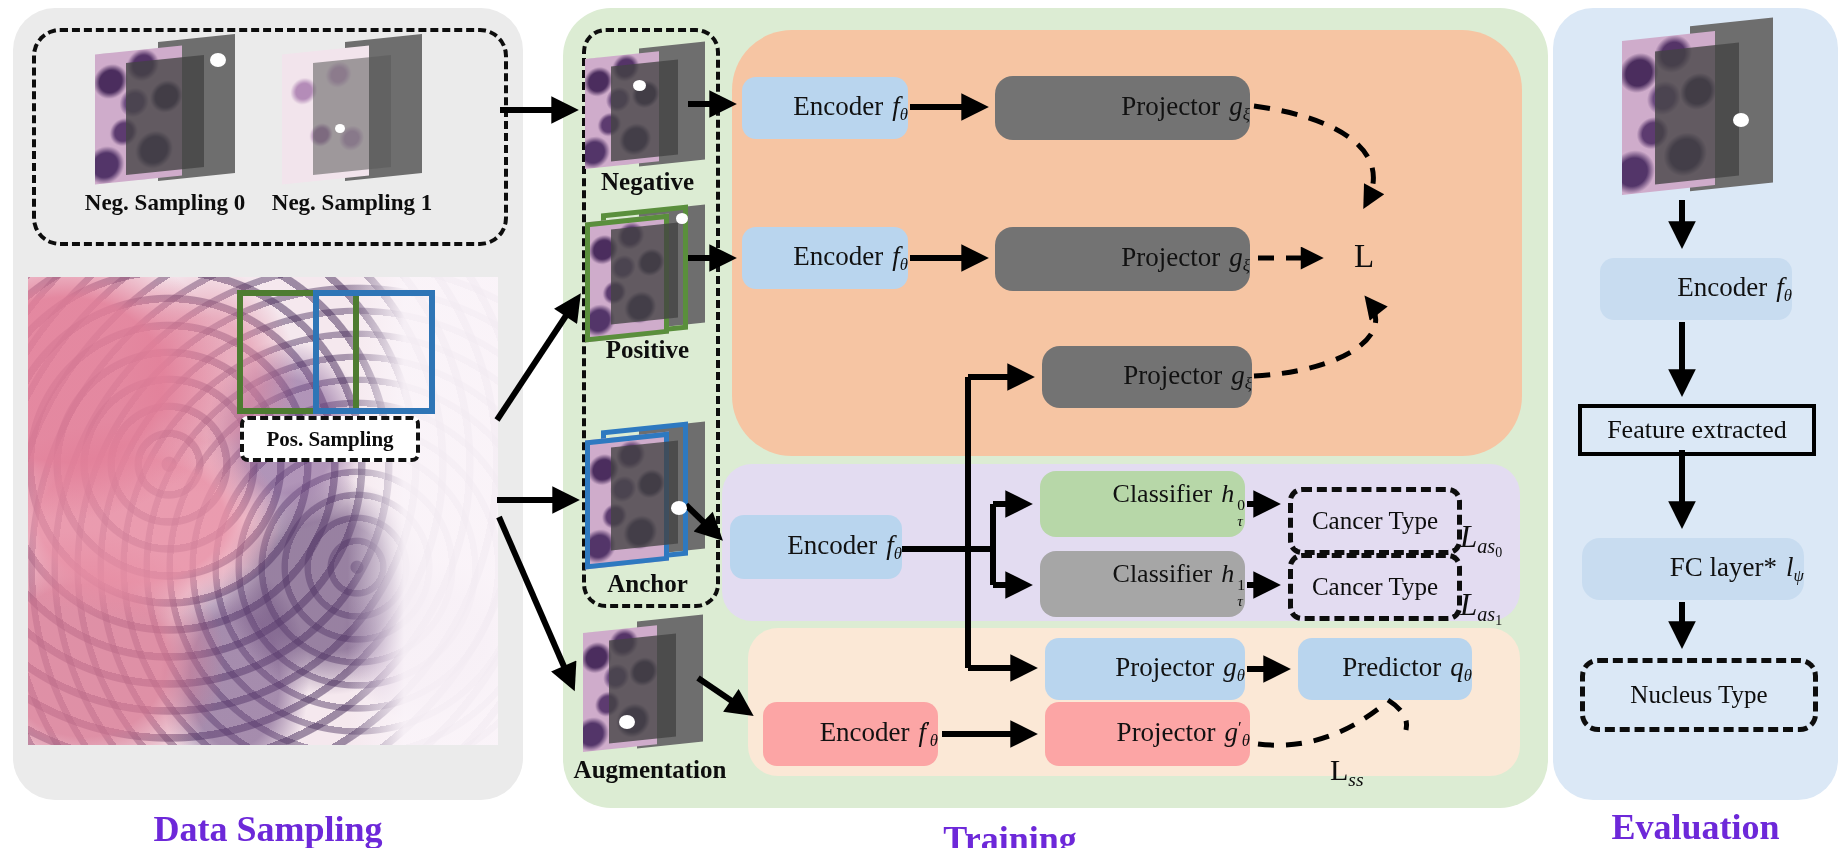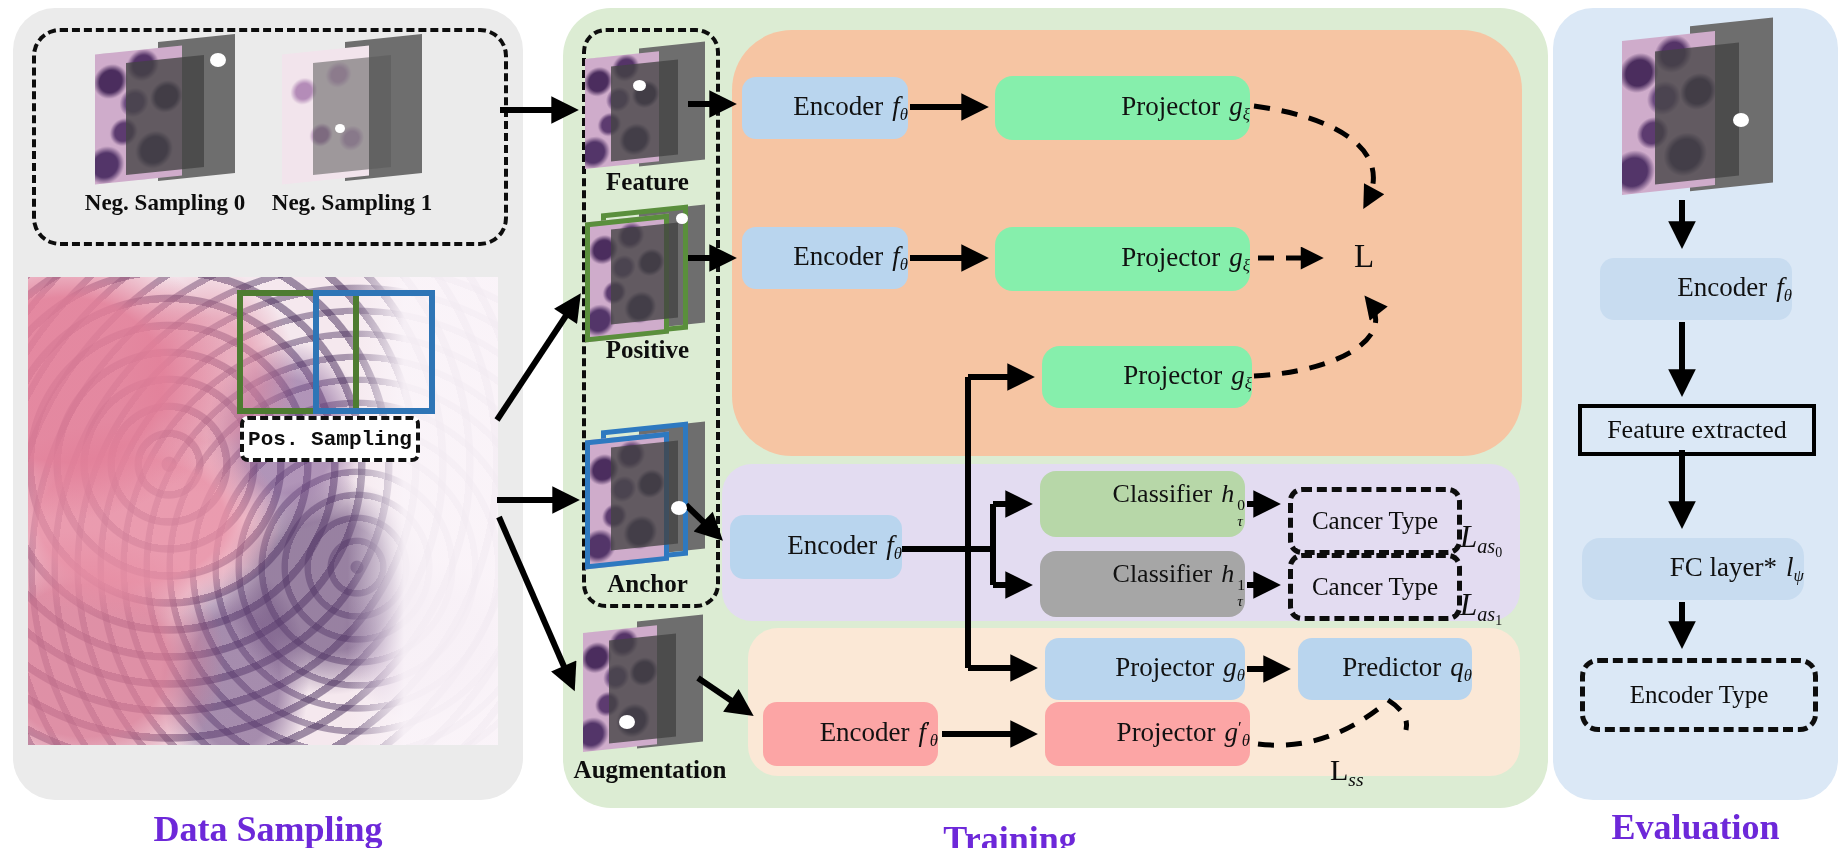--- a/index.html
+++ b/index.html
@@ -16,21 +16,21 @@
   .sec-title{position:absolute;font-weight:bold;font-size:36px;text-align:center;color:#6d28d9;}
 
   .dash-frame{position:absolute;border:4px dashed #0d0d0d;}
   .negbox{left:32px;top:28px;width:468px;height:210px;border-radius:28px;}
   .inputbox{left:582px;top:28px;width:130px;height:572px;border-radius:24px;}
 
   .box{position:absolute;display:flex;align-items:center;justify-content:flex-end;
        font-size:27px;white-space:nowrap;color:#111;}
   .b-blue{background:#b9d5ee;border-radius:14px;}
   .b-eval{background:#c8dcf0;border-radius:14px;}
-  .b-yellow{background:#86efac;border-radius:18px;}
+  .b-yellow{background:#737373;border-radius:18px;}
   .b-green{background:#b7d7a8;border-radius:16px;}
   .b-gray{background:#a6a6a6;border-radius:16px;}
   .b-orangebox{background:#fca5a5;border-radius:14px;}
   .dbox{position:absolute;display:flex;align-items:center;justify-content:center;
         border:5px dashed #0d0d0d;border-radius:14px;font-size:25px;white-space:nowrap;background:transparent;}
   .featurebox{position:absolute;display:flex;align-items:center;justify-content:center;
         border:4px solid #000;font-size:26px;background:transparent;font-family:Liberation Serif, serif;}
 
   .lbl{margin-right:9px;}
   .sym{font-style:italic;}
@@ -70,21 +70,21 @@
     linear-gradient(90deg, rgba(249,242,247,0) 68%, rgba(250,244,249,.95) 80%),
     radial-gradient(ellipse at 8% 22%, rgba(226,126,152,.9) 0 16%, transparent 27%),
     radial-gradient(ellipse at 22% 52%, rgba(232,142,164,.85) 0 18%, transparent 29%),
     radial-gradient(ellipse at 12% 82%, rgba(217,122,148,.8) 0 14%, transparent 24%),
     radial-gradient(ellipse at 38% 22%, rgba(224,134,158,.6) 0 12%, transparent 22%),
     radial-gradient(ellipse at 55% 34%, rgba(120,80,140,.55) 0 13%, transparent 22%),
     radial-gradient(ellipse at 64% 66%, rgba(90,60,110,.6) 0 15%, transparent 25%),
     radial-gradient(ellipse at 44% 86%, rgba(100,65,120,.55) 0 12%, transparent 20%),
     radial-gradient(ellipse at 86% 78%, rgba(140,95,155,.4) 0 9%, transparent 16%),
     repeating-radial-gradient(circle at 30% 40%, rgba(70,45,90,.5) 0 7px, transparent 8px 27px),
-    repeating-radial-gradient(circle at 70% 62%, rgba(75,50,95,.45) 0 6px, transparent 7px 23px); font-family: Liberation Mono, monospace;}
+    repeating-radial-gradient(circle at 70% 62%, rgba(75,50,95,.45) 0 6px, transparent 7px 23px);}
   .samp-rect{position:absolute;width:110px;height:112px;top:13px;background:transparent;}
   .pos-tag{position:absolute;left:212px;top:139px;width:172px;height:38px;background:#fff;
     border:4px dashed #111;border-radius:8px;display:flex;align-items:center;justify-content:center;
     font-weight:bold;font-size:21px;}
 
   
   .thumb{position:absolute;}
   .plane{position:absolute;transform:skewY(-6deg);}
   .pl-back{left:45%;top:0;width:55%;height:94%;background:#6e6e6e;}
   .pl-img{left:0;top:8%;width:62%;height:88%;}
@@ -134,21 +134,21 @@
   <div class="sec-title" style="left:13px;top:808px;width:510px">Data Sampling</div>
 
   <div class="dash-frame inputbox"></div>
 
   <div class="thumb" style="left:585px;top:45px;width:120px;height:125px">
     <div class="plane pl-back"></div>
     <div class="plane pl-img htex"></div>
     <div class="plane pl-ov"></div>
     <div class="wdot" style="left:40%;top:28%;width:13px;height:11px"></div>
   </div>
-  <div class="in-label" style="left:575px;top:168px;width:145px">Feature</div>
+  <div class="in-label" style="left:575px;top:168px;width:145px">Negative</div>
 
   <div class="thumb" style="left:585px;top:208px;width:120px;height:125px">
     <div class="plane pl-back"></div>
     <div class="plane pl-frame2" style="border-color:#5a8f3c"></div>
     <div class="plane pl-img htex framed" style="border-color:#5a8f3c"></div>
     <div class="plane pl-ov"></div>
     <div class="wdot" style="left:76%;top:4%;width:12px;height:11px"></div>
   </div>
   <div class="in-label" style="left:575px;top:336px;width:145px">Positive</div>
 
@@ -234,21 +234,21 @@
     <div class="plane pl-ov"></div>
     <div class="wdot" style="left:74%;top:52%"></div>
   </div>
   <div class="box b-eval" style="left:1600px;top:258px;width:192px;height:62px">
     <span><span class="lbl">Encoder</span><span class="sym">f</span><span class="ssub">θ</span></span>
   </div>
   <div class="featurebox" style="left:1578px;top:404px;width:230px;height:44px">Feature extracted</div>
   <div class="box b-eval" style="left:1582px;top:538px;width:222px;height:62px;border-radius:18px">
     <span><span class="lbl">FC layer*</span><span class="sym">l</span><span class="ssub">ψ</span></span>
   </div>
-  <div class="dbox" style="left:1580px;top:658px;width:228px;height:64px;border-radius:18px">Encoder Type</div>
+  <div class="dbox" style="left:1580px;top:658px;width:228px;height:64px;border-radius:18px">Nucleus Type</div>
   <div class="sec-title" style="left:1553px;top:806px;width:285px">Evaluation</div>
 
   <svg class="arrows" width="1846" height="848" viewBox="0 0 1846 848">
     <defs>
       <marker id="ah" viewBox="0 0 10 10" refX="7.5" refY="5" markerWidth="5" markerHeight="4.6" orient="auto-start-reverse">
         <path d="M0 0 L10 5 L0 10 z" fill="#000"></path>
       </marker>
     </defs>
     <g fill="none" stroke="#000" stroke-width="6">
       <path d="M 500 110 H 572" marker-end="url(#ah)"></path>

